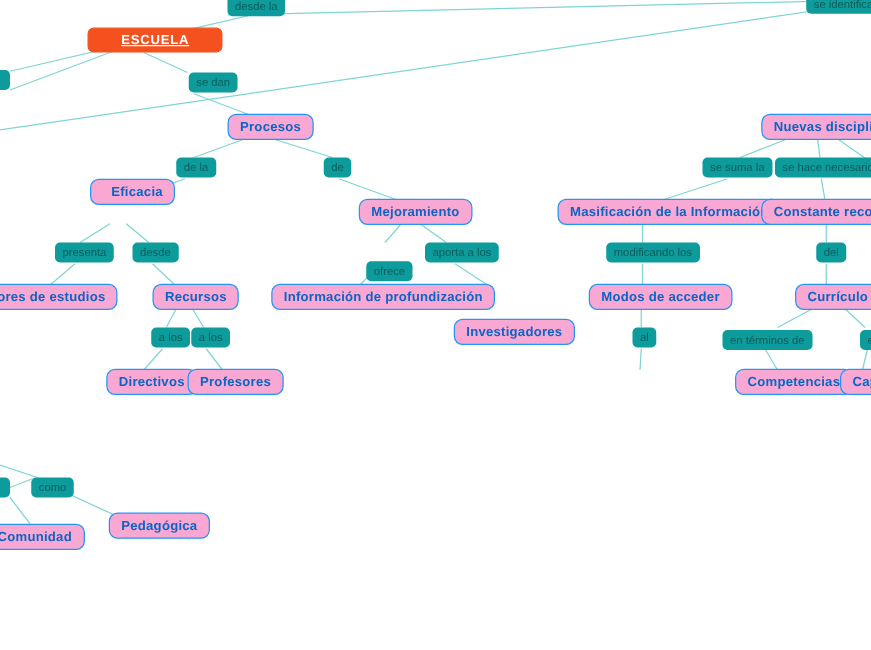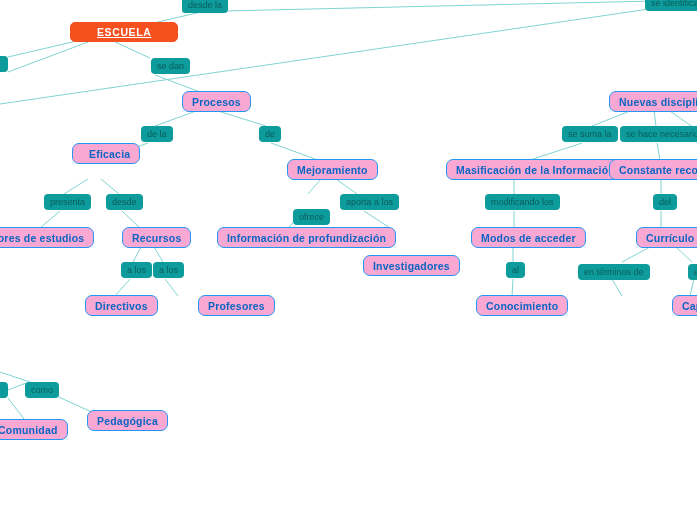--- a/index.html
+++ b/index.html
@@ -189,38 +189,38 @@
   <div class="node concept" style="left:72px;top:143px;padding-left:16px;">Eficacia</div>
 
   <div class="node concept" style="left:287px;top:159px;">Mejoramiento</div>
 
   <div class="node concept" style="left:-22px;top:227px;">ctores de estudios</div>
 
   <div class="node concept" style="left:122px;top:227px;">Recursos</div>
 
   <div class="node concept" style="left:85px;top:295px;">Directivos</div>
 
-  <div class="node concept" style="left:150px;top:295px;margin-left:48px;">Profesores</div>
+  <div class="node concept" style="left:150px;top:295px;">Profesores</div>
 
   <div class="node concept" style="left:217px;top:227px;">Información de profundización</div>
 
   <div class="node concept" style="left:363px;top:227px;margin-top:28px;">Investigadores</div>
 
   <div class="node concept" style="left:609px;top:91px;">Nuevas disciplinas</div>
 
   <div class="node concept" style="left:446px;top:159px;">Masificación de la Información</div>
 
   <div class="node concept" style="left:609px;top:159px;">Constante reconstruc</div>
 
   <div class="node concept" style="left:471px;top:227px;">Modos de acceder</div>
 
   <div class="node concept" style="left:636px;top:227px;">Currículo</div>
 
-  <div class="node concept" style="left:476px;top:295px;">Conocimiento</div>
-
+
+  <div class="node concept" style="left:588px;top:295px;">Competencias</div>
 
   <div class="node concept" style="left:672px;top:295px;">Capa</div>
 
   <div class="node concept" style="left:-12px;top:419px;">Comunidad</div>
 
   <div class="node concept" style="left:87px;top:410px;">Pedagógica</div>
 
 </div>
 
 </body></html>

